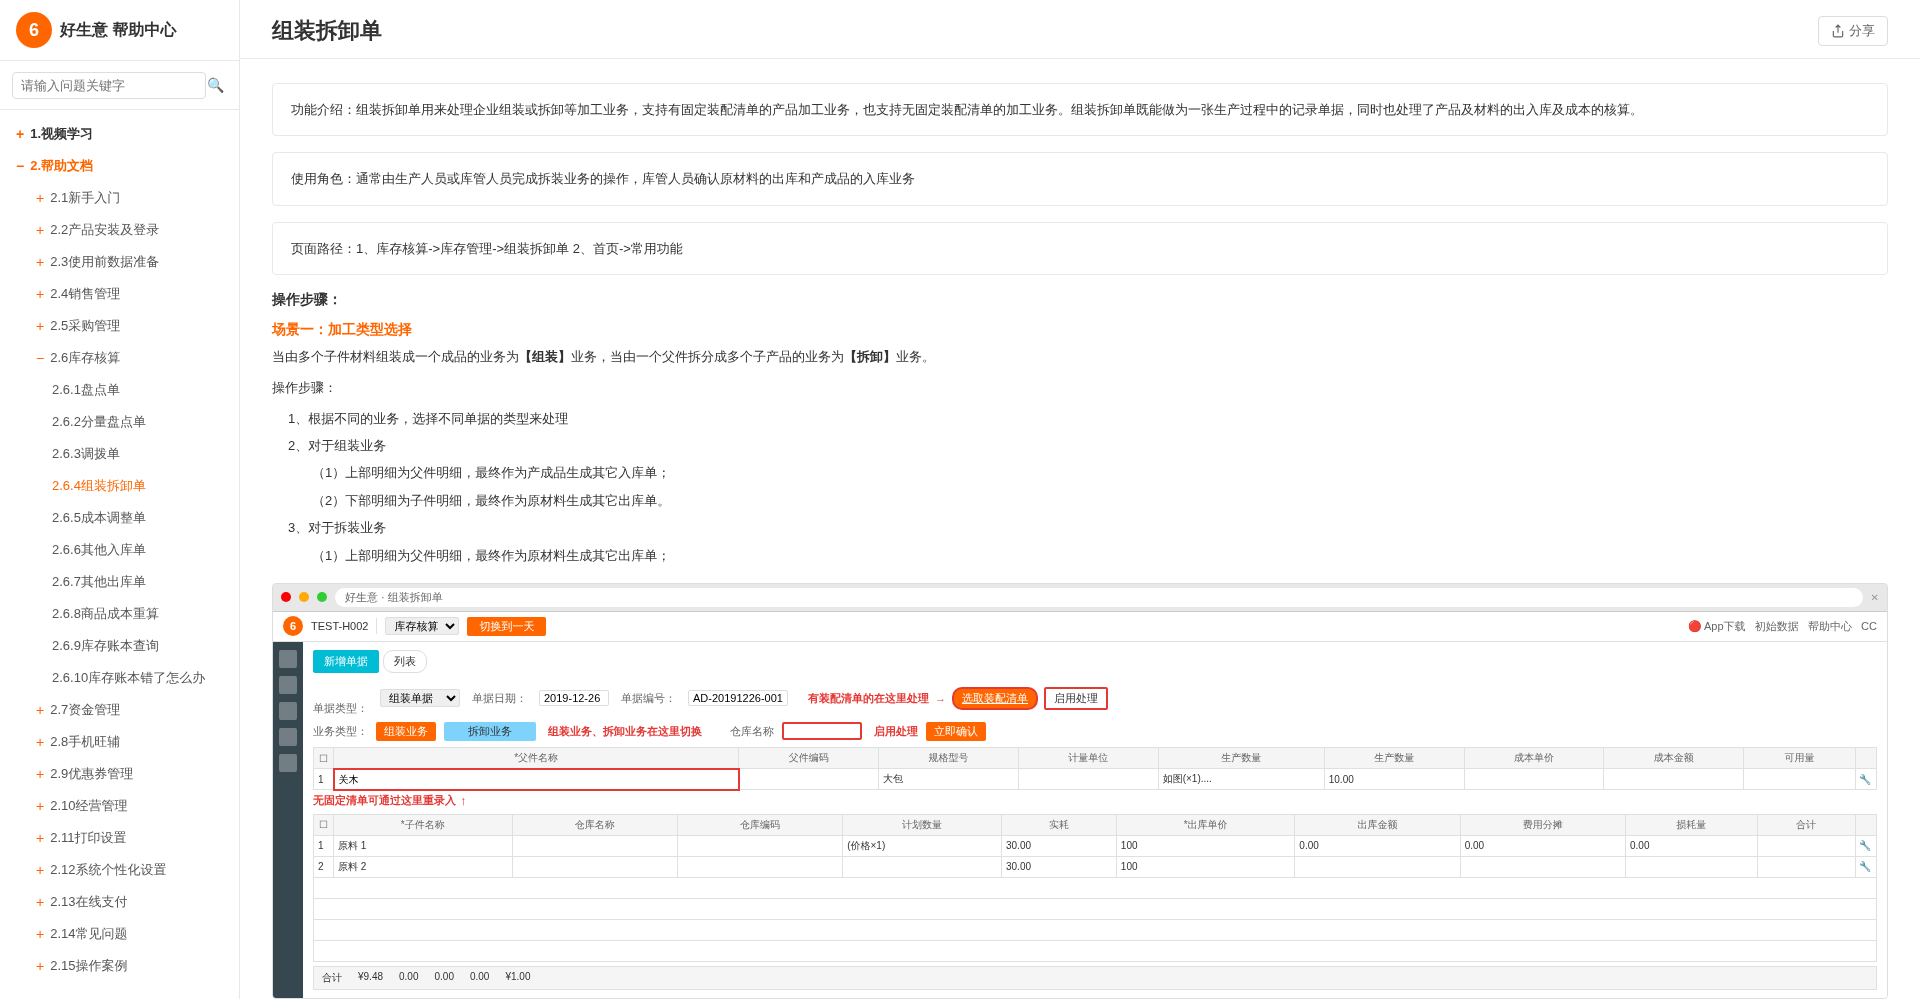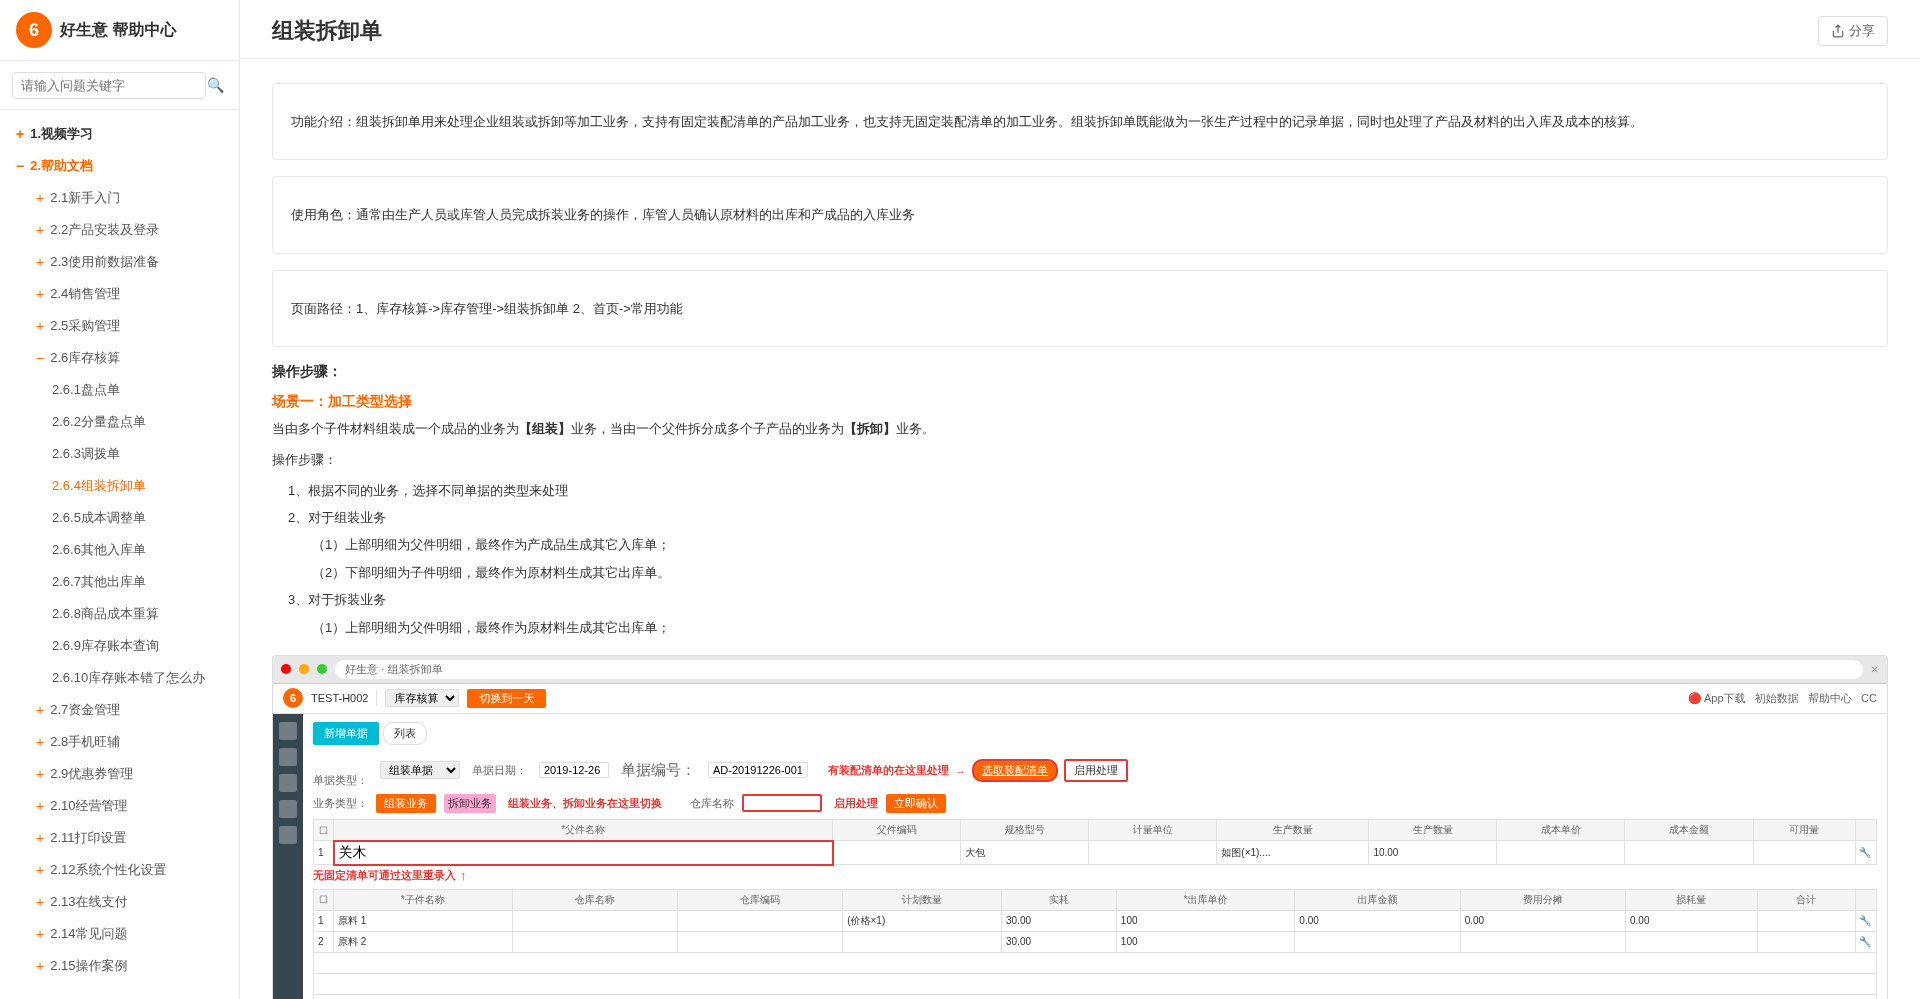--- a/index.html
+++ b/index.html
@@ -139,21 +139,21 @@
       flex: 1;
       overflow-y: auto;
       padding: 24px 32px;
       background: #fff;
     }
 
     .info-block {
       background: #fff;
       border: 1px solid #e8e8e8;
       border-radius: 4px;
-      padding: 26px 18px;
+      padding: 14px 18px;
       margin-bottom: 16px;
       line-height: 1.8;
       font-size: 13px;
       color: #333;
     }
 
     .section-title {
       font-size: 14px;
       font-weight: bold;
       color: #333;
@@ -392,37 +392,37 @@
             <div style="display:flex;gap:4px;margin-bottom:8px;">
               <div style="padding:3px 10px;font-size:11px;border-radius:2px;background:#00bcd4;color:#fff;border:1px solid #00bcd4;">新增单据</div>
               <div style="padding:3px 10px;font-size:11px;border-radius:10px;background:#fff;color:#333;border:1px solid #ddd;">列表</div>
             </div>
 
             <div style="display:flex;gap:12px;align-items:center;margin-bottom:6px;flex-wrap:wrap;">
               <span style="font-size:11px;color:#666;margin-top:20px;">单据类型：</span>
               <select style="font-size:11px;border:1px solid #ddd;padding:1px 4px;border-radius:2px;width:80px;"><option>组装单据</option></select>
               <span style="font-size:11px;color:#666;">单据日期：</span>
               <input type="text" value="2019-12-26" style="font-size: 11px; border: 1px solid rgb(221, 221, 221); padding: 1px 4px; border-radius: 2px; width: 70px;">
-              <span style="font-size:15px;color:#666;">单据编号：</span>
+              <span style="font-size:11px;color:#666;">单据编号：</span>
               <input type="text" value="AD-20191226-001" style="font-size: 11px; border: 1px solid rgb(221, 221, 221); padding: 1px 4px; border-radius: 2px; width: 100px;">
 
               <div style="position:relative;display:flex;align-items:center;gap:6px;margin-left:8px;">
                 <span style="color:#e53935;font-size:11px;font-weight:bold;">有装配清单的在这里处理</span>
                 <span style="font-size:11px;color:#e53935;">→</span>
                 <button style="background:#f60;color:#fff;border:none;border-radius:10px;padding:2px 8px;font-size:11px;cursor:pointer;border:2px solid #e53935;text-decoration:underline;">选取装配清单</button>
                 <div style="border:2px solid #e53935;border-radius:2px;padding:2px 8px;font-size:11px;color:#333;background:#fff;">
                   <span>启用处理</span>
                 </div>
               </div>
             </div>
 
             <div style="display:flex;gap:8px;align-items:center;margin-bottom:6px;position:relative;">
               <span style="font-size:11px;color:#666;">业务类型：</span>
               <button style="background:#f60;color:#fff;border:none;border-radius:2px;padding:2px 8px;font-size:11px;cursor:pointer;">组装业务</button>
-              <button style="background:#f9a8d4;color:#333;border:none;border-radius:2px;padding:2px 4px;font-size:11px;cursor:pointer;">拆卸业务</button>
+              <button style="background:#7dd3fc;color:#333;border:none;border-radius:2px;padding:2px 24px;font-size:11px;cursor:pointer;">拆卸业务</button>
               <span style="color:#e53935;font-size:11px;font-weight:bold;margin-left:4px;">组装业务、拆卸业务在这里切换</span>
 
               <span style="font-size:11px;color:#666;margin-left:20px;">仓库名称</span>
               <input type="text" style="font-size: 11px; border: 2px solid rgb(229, 57, 53); padding: 1px 4px; border-radius: 2px; width: 80px;">
               <span style="color:#e53935;font-size:11px;font-weight:bold;margin-left:4px;">启用处理</span>
               <button style="background:#f60;color:#fff;border:none;border-radius:2px;padding:2px 8px;font-size:11px;cursor:pointer;">立即确认</button>
             </div>
 
             <table style="width:100%;border-collapse:collapse;font-size:10px;margin-bottom:2px;">
               <thead>
@@ -437,21 +437,21 @@
                   <th style="border:1px solid #e0e0e0;padding:3px 4px;color:#666;font-weight:normal;">成本单价</th>
                   <th style="border:1px solid #e0e0e0;padding:3px 4px;color:#666;font-weight:normal;">成本金额</th>
                   <th style="border:1px solid #e0e0e0;padding:3px 4px;color:#666;font-weight:normal;">可用量</th>
                   <th style="border:1px solid #e0e0e0;padding:3px 4px;color:#666;font-weight:normal;width:20px;"></th>
                 </tr>
               </thead>
               <tbody>
                 <tr>
                   <td style="border:1px solid #e0e0e0;padding:3px 4px;">1</td>
                   <td style="border:2px solid #e53935;padding:3px 4px;">
-                    <input type="text" value="关木" style="border: none; font-size: 14px; width: 100%; outline: none;">
+                    <input type="text" value="关木" style="border: none; font-size: 10px; width: 100%; outline: none;">
                   </td>
                   <td style="border:1px solid #e0e0e0;padding:3px 4px;"></td>
                   <td style="border:1px solid #e0e0e0;padding:3px 4px;">大包</td>
                   <td style="border:1px solid #e0e0e0;padding:3px 4px;"></td>
                   <td style="border:1px solid #e0e0e0;padding:3px 4px;">如图(×1)....</td>
                   <td style="border:1px solid #e0e0e0;padding:3px 4px;">10.00</td>
                   <td style="border:1px solid #e0e0e0;padding:3px 4px;"></td>
                   <td style="border:1px solid #e0e0e0;padding:3px 4px;"></td>
                   <td style="border:1px solid #e0e0e0;padding:3px 4px;"></td>
                   <td style="border:1px solid #e0e0e0;padding:3px 4px;">🔧</td>

